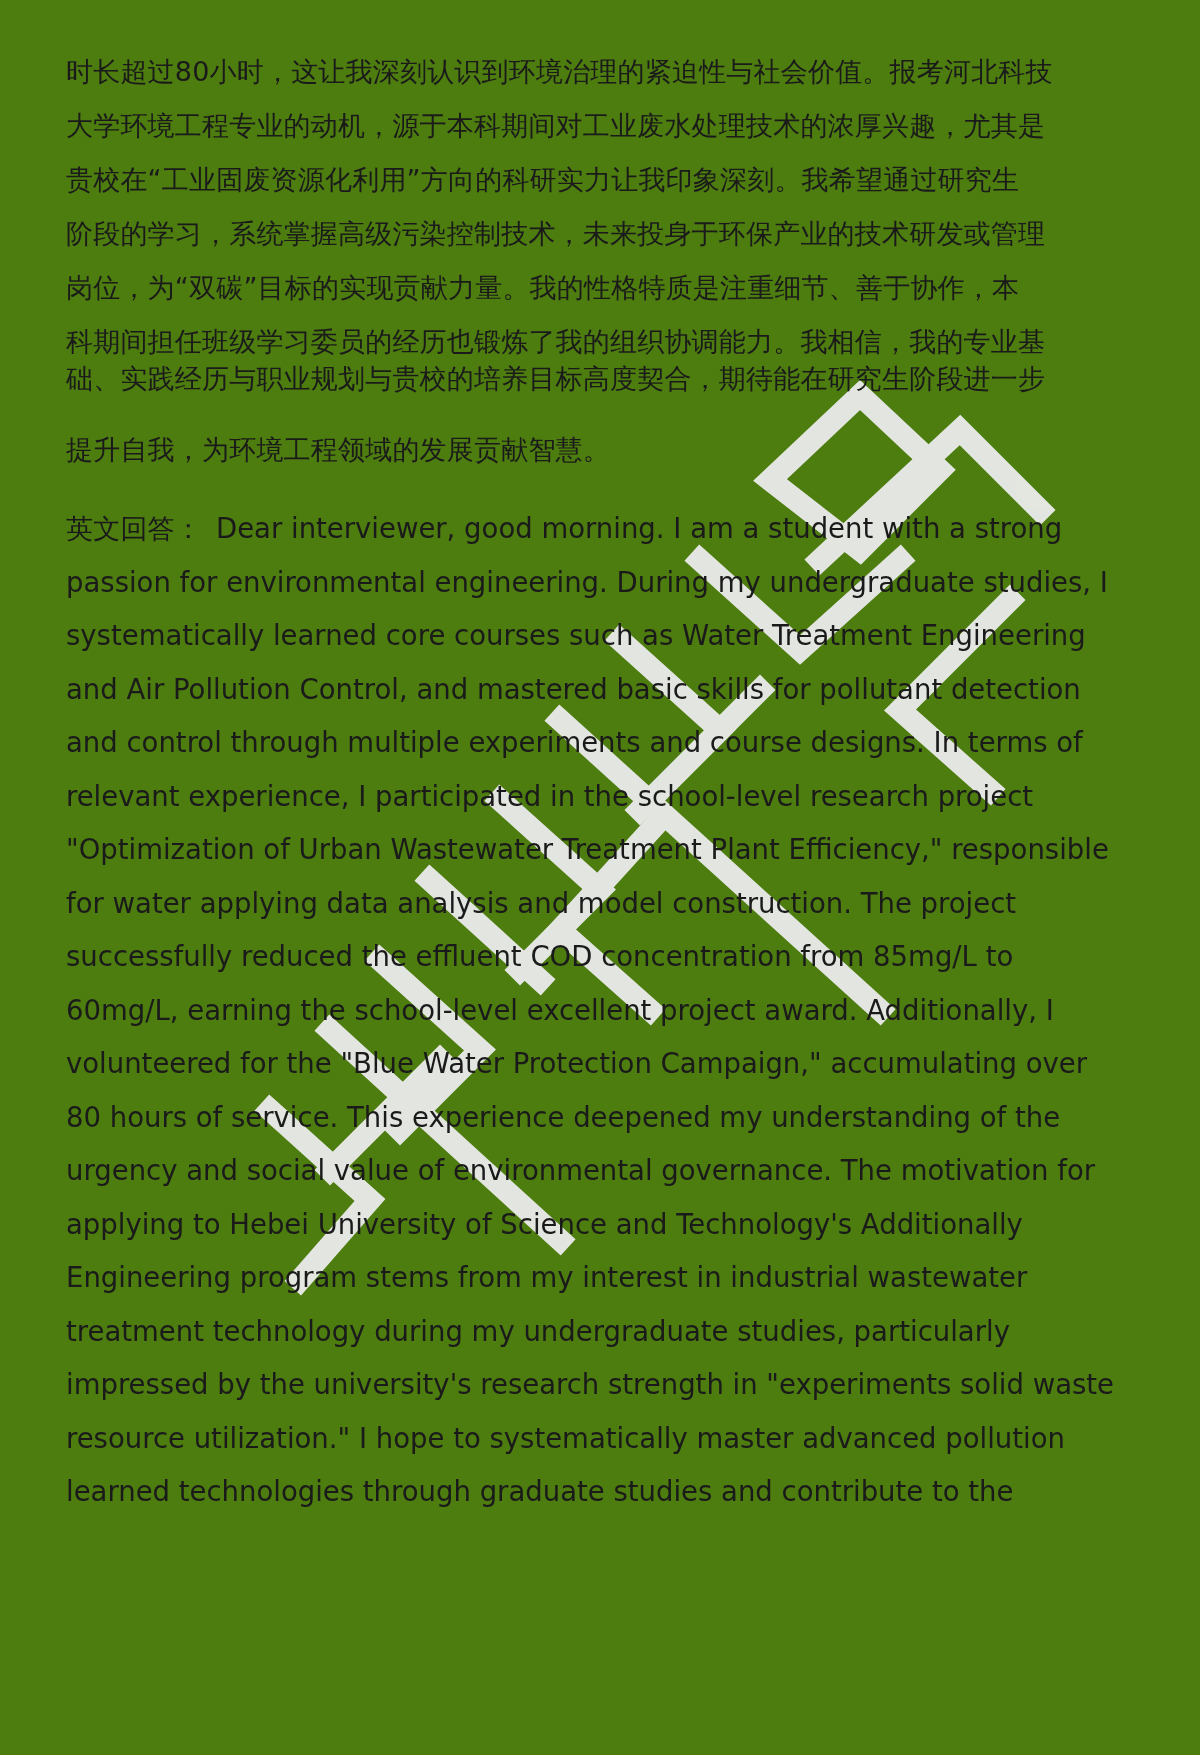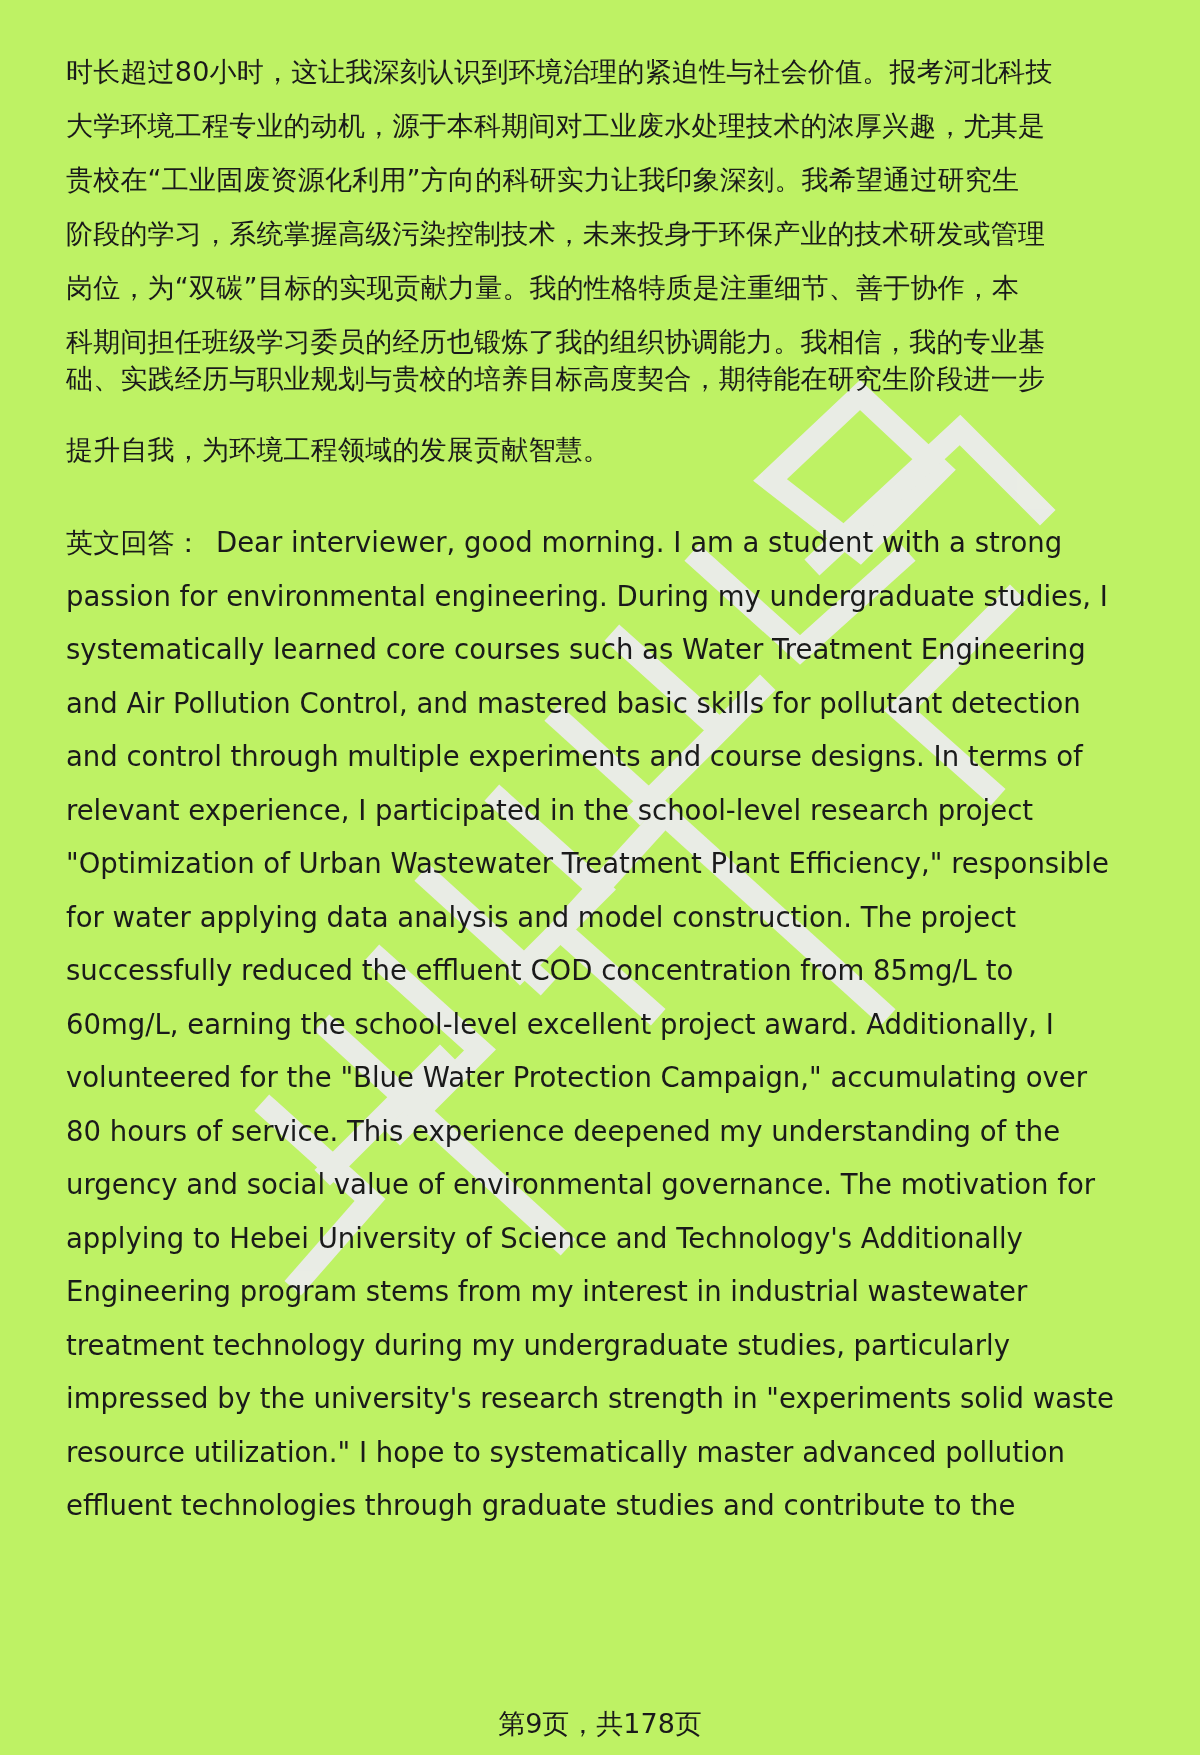--- a/index.html
+++ b/index.html
@@ -13,21 +13,21 @@
       position: relative;
       overflow: hidden;
       font-family: "DejaVu Sans", "Liberation Sans", sans-serif;
       color: #1a1a1a;
     }
     .page {
       position: absolute;
       left: 0; top: 0;
       width: 1200px;
       height: 1755px;
-      background: #bef264;
+      background: #4d7c0f;
     }
     .watermark {
       position: absolute;
       left: 0; top: 0;
       width: 1200px;
       height: 1755px;
       pointer-events: none;
       z-index: 0;
     }
     .content {
@@ -43,21 +43,20 @@
       white-space: nowrap;
       line-height: 1;
     }
     .zh {
       font-size: 27px;
       letter-spacing: 0.2px;
     }
     .en {
       font-size: 27.5px;
       letter-spacing: 0px;
-      margin-top: 14px;
     }
     .label {
       margin-right: 14px;
     }
     .footer {
       position: absolute;
       left: 0;
       width: 1200px;
       top: 1710px;
       text-align: center;
@@ -119,20 +118,19 @@
       <div class="line en" style="top:943px">successfully reduced the effluent COD concentration from 85mg/L to</div>
       <div class="line en" style="top:997px">60mg/L, earning the school-level excellent project award. Additionally, I</div>
       <div class="line en" style="top:1050px">volunteered for the "Blue Water Protection Campaign," accumulating over</div>
       <div class="line en" style="top:1104px">80 hours of service. This experience deepened my understanding of the</div>
       <div class="line en" style="top:1157px">urgency and social value of environmental governance. The motivation for</div>
       <div class="line en" style="top:1211px">applying to Hebei University of Science and Technology's Additionally</div>
       <div class="line en" style="top:1264px">Engineering program stems from my interest in industrial wastewater</div>
       <div class="line en" style="top:1318px">treatment technology during my undergraduate studies, particularly</div>
       <div class="line en" style="top:1371px">impressed by the university's research strength in "experiments solid waste</div>
       <div class="line en" style="top:1425px">resource utilization." I hope to systematically master advanced pollution</div>
-      <div class="line en" style="top:1478px">effluent technologies through graduate studies and contribute to the</div>
+      <div class="line en" style="top:1478px">learned technologies through graduate studies and contribute to the</div>
     </div>
 
   </div>
 
-  <div class="footer">第9页，共178页</div>
 
 </div>
 
 </body></html>

